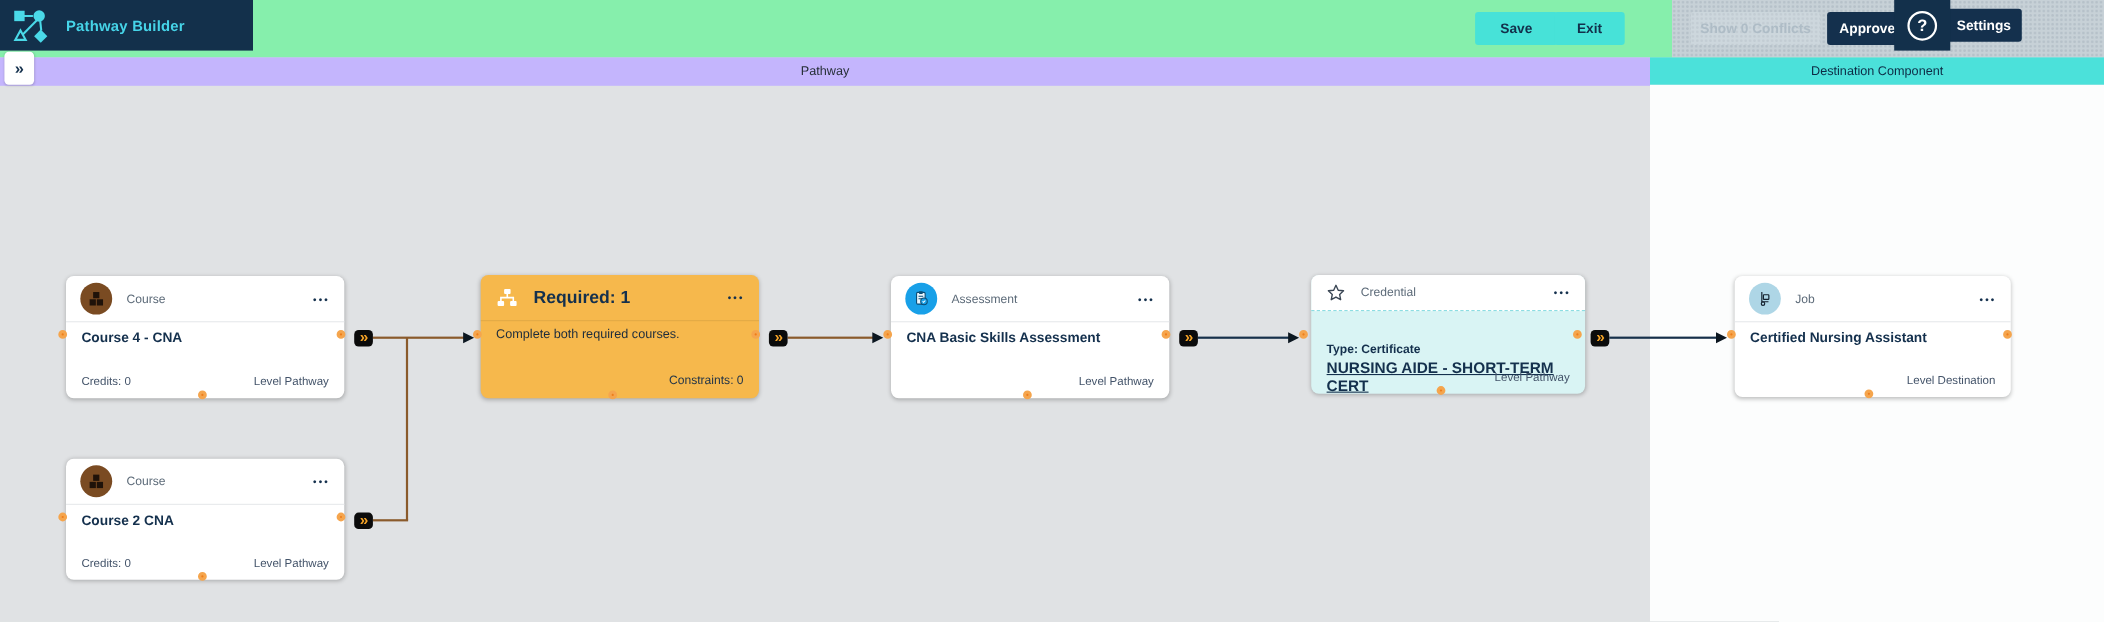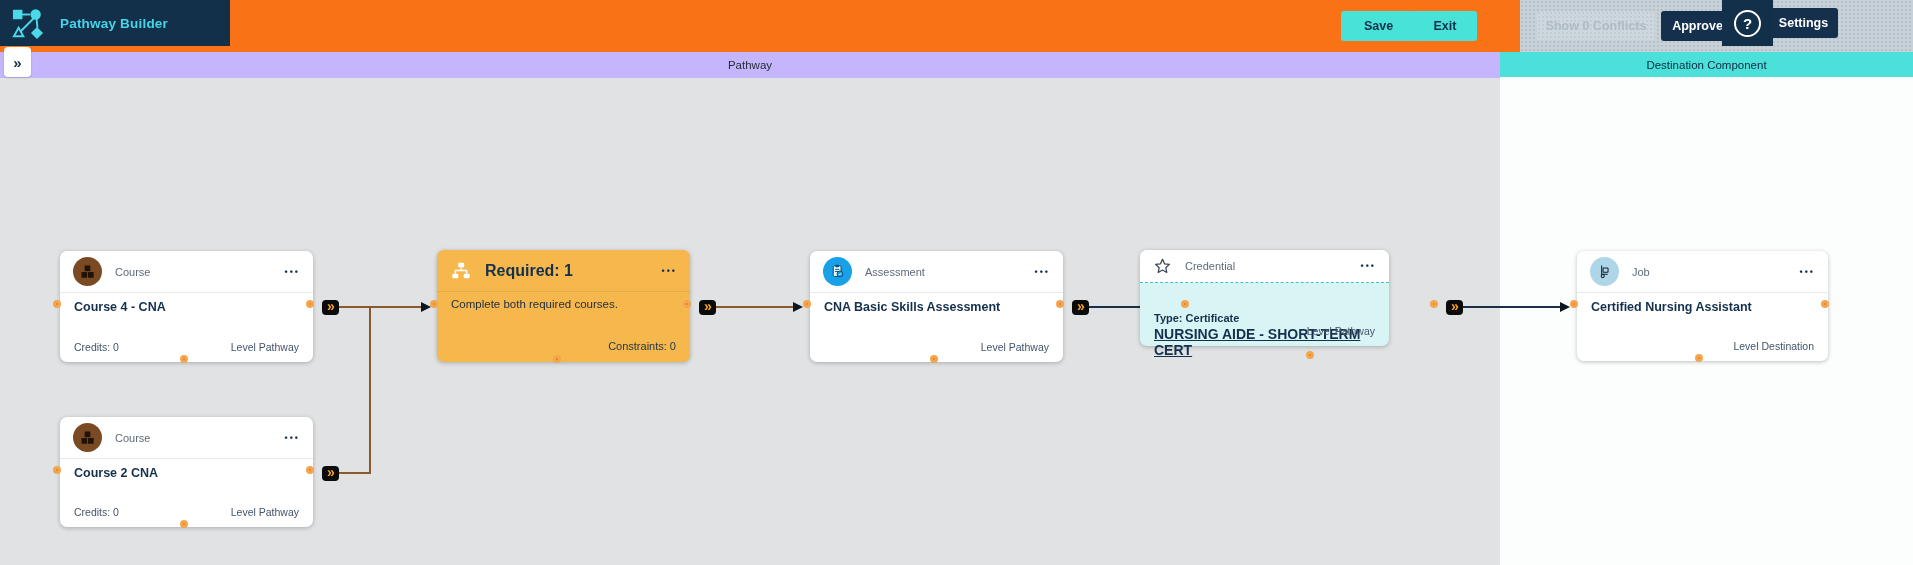--- a/index.html
+++ b/index.html
@@ -1,20 +1,20 @@
 <!DOCTYPE html>
 <html><head>
 <meta charset="utf-8">
 <style>
   * { margin:0; padding:0; box-sizing:border-box; }
   html,body { width:1913px; height:565px; overflow:hidden; }
   body { font-family:"Liberation Sans", sans-serif; position:relative; background:#e1e3e5; }
 
   
-  .app-header { position:absolute; left:0; top:0; width:1773px; height:52px; background:#f97316; z-index:30; }
+  .app-header { position:absolute; left:0; top:0; width:1773px; height:52px; background:#86efac; z-index:30; }
   .brand-block { position:absolute; left:0; top:0; width:230px; height:46px; background:#13304b; display:flex; align-items:center; gap:12px; padding-left:10px; }
   .brand-name { color:#46d4e8; font-size:13.5px; font-weight:bold; letter-spacing:.2px; }
   .title-wrap { position:absolute; left:246px; top:6px; }
   .page-title { font-size:13.5px; font-weight:bold; color:#13304b; }
   .edit-link { display:inline-block; margin-top:4px; font-size:10.5px; color:#0d2c48; background:#5cd7e0; text-decoration:underline; cursor:pointer; }
   .head-gray { position:absolute; left:1520px; top:0; width:393px; height:52px; background:#c7d1d7;
     background-image:radial-gradient(#b6c1c9 1px, transparent 1.3px); background-size:4px 4px; }
   .hbtn { position:absolute; top:11px; height:30px; border:none; border-radius:3px; font-family:inherit;
     font-size:12.5px; font-weight:bold; cursor:pointer; z-index:31; }
   .hbtn.teal { background:#47e2d8; color:#13304b; }
@@ -54,21 +54,21 @@
   #node-course-2 { left:60px; top:417px; width:253px; height:110px; }
 
   #node-required { left:437px; top:250px; width:253px; height:112px; background:#f6b84c; }
   #node-required .card-head { border-bottom:1px solid rgba(0,0,0,.07); }
   #node-required .head-label { font-size:16px; font-weight:bold; color:#14304d; }
   #node-required .req-text { position:absolute; left:14px; top:48px; font-size:11.5px; color:#1d2c3c; }
   #node-required .req-constraints { position:absolute; right:14px; bottom:10px; font-size:11px; color:#243648; }
 
   #node-assessment { left:810px; top:251px; width:253px; height:111px; }
 
-  #node-credential { left:1140px; top:250px; width:249px; height:96px; background:#d9f4f4; }
+  #node-credential { left:1192px; top:250px; width:249px; height:108px; background:#d9f4f4; }
   #node-credential .card-head { height:33px; background:#fff; border-radius:7px 7px 0 0; border-bottom:1px dashed #35c3cc; }
   #node-credential .cred-title { position:absolute; left:14px; top:44px; font-size:14px; font-weight:bold; color:#14304d; text-decoration:underline; cursor:pointer;margin-top:32px; }
   #node-credential .cred-type { position:absolute; left:14px; top:62px; font-size:11px; font-weight:bold; color:#14304d; }
 
   #node-job { left:1577px; top:251px; width:251px; height:110px; }
 
   
   .port { position:absolute; width:8px; height:8px; border-radius:50%; background:#ee7d1b; border:3px solid #f5a54d; z-index:15; cursor:crosshair; }
 
   

